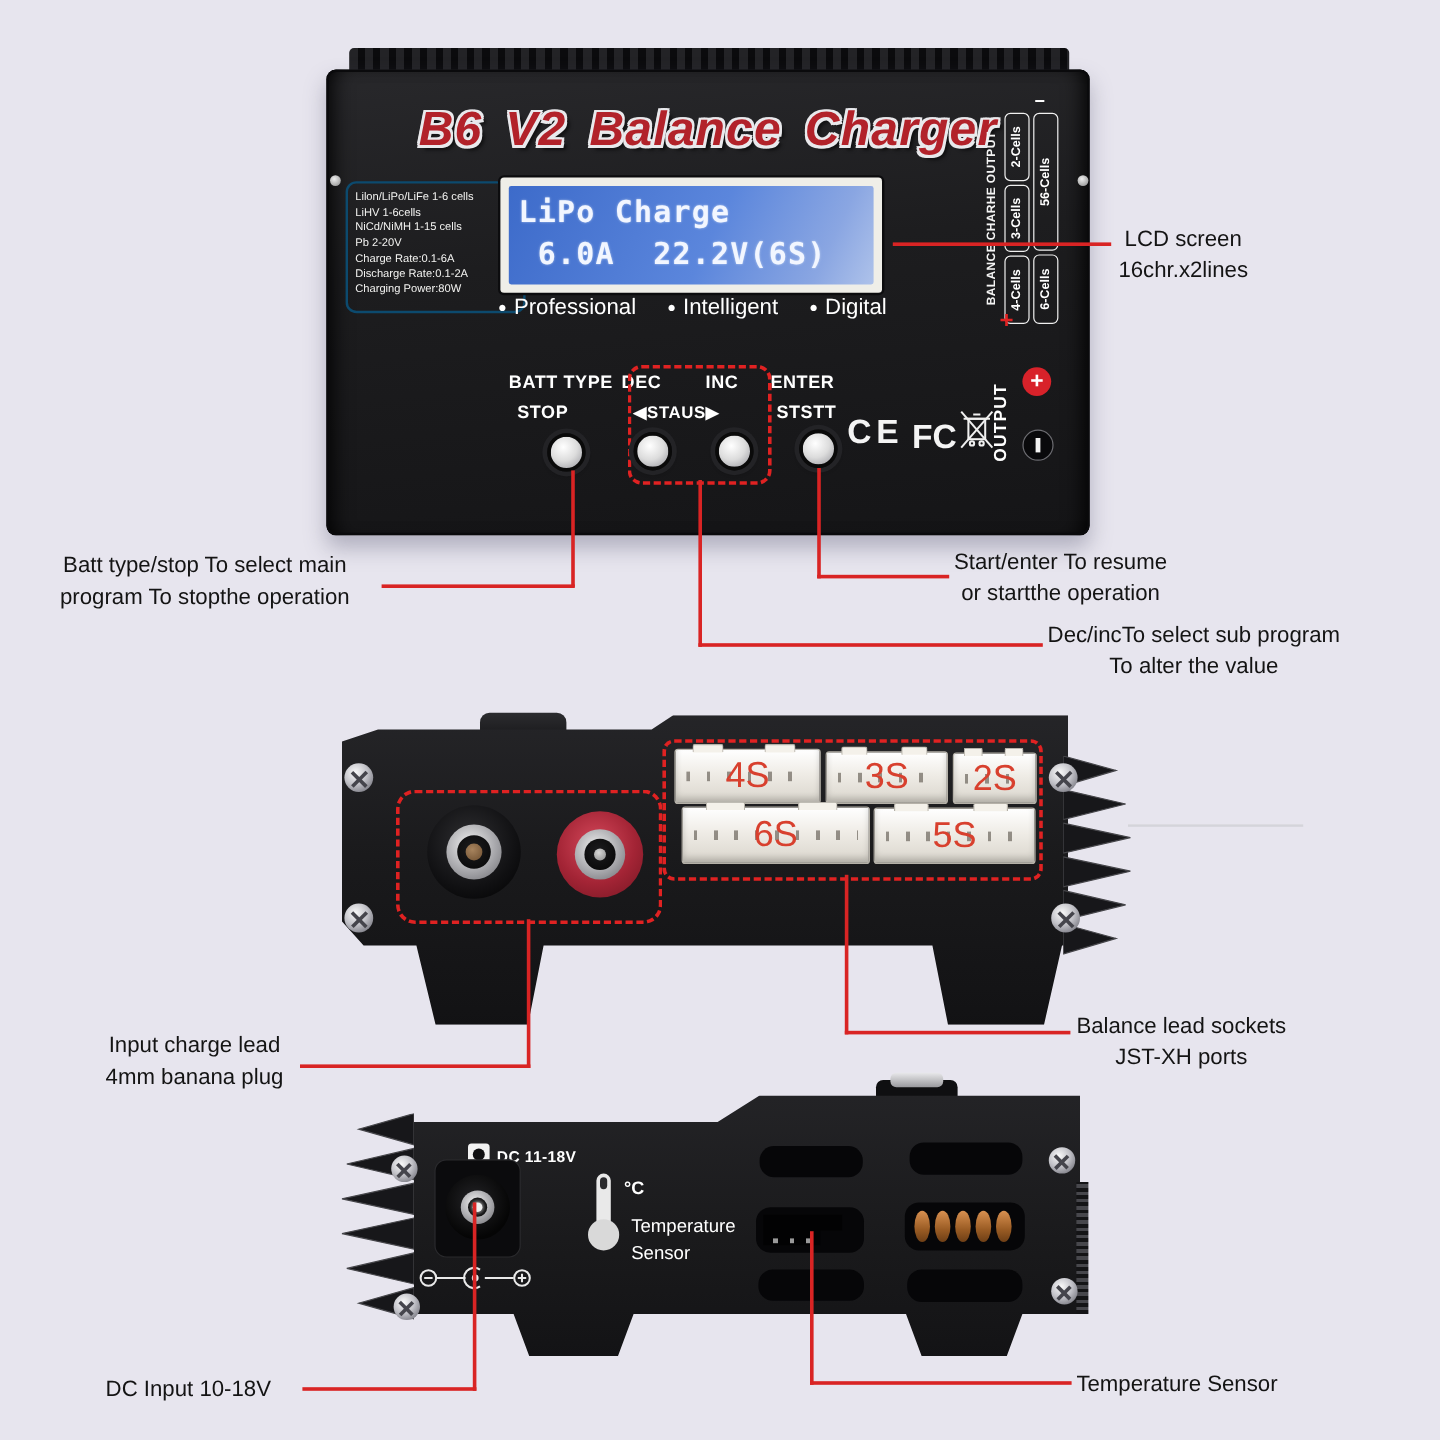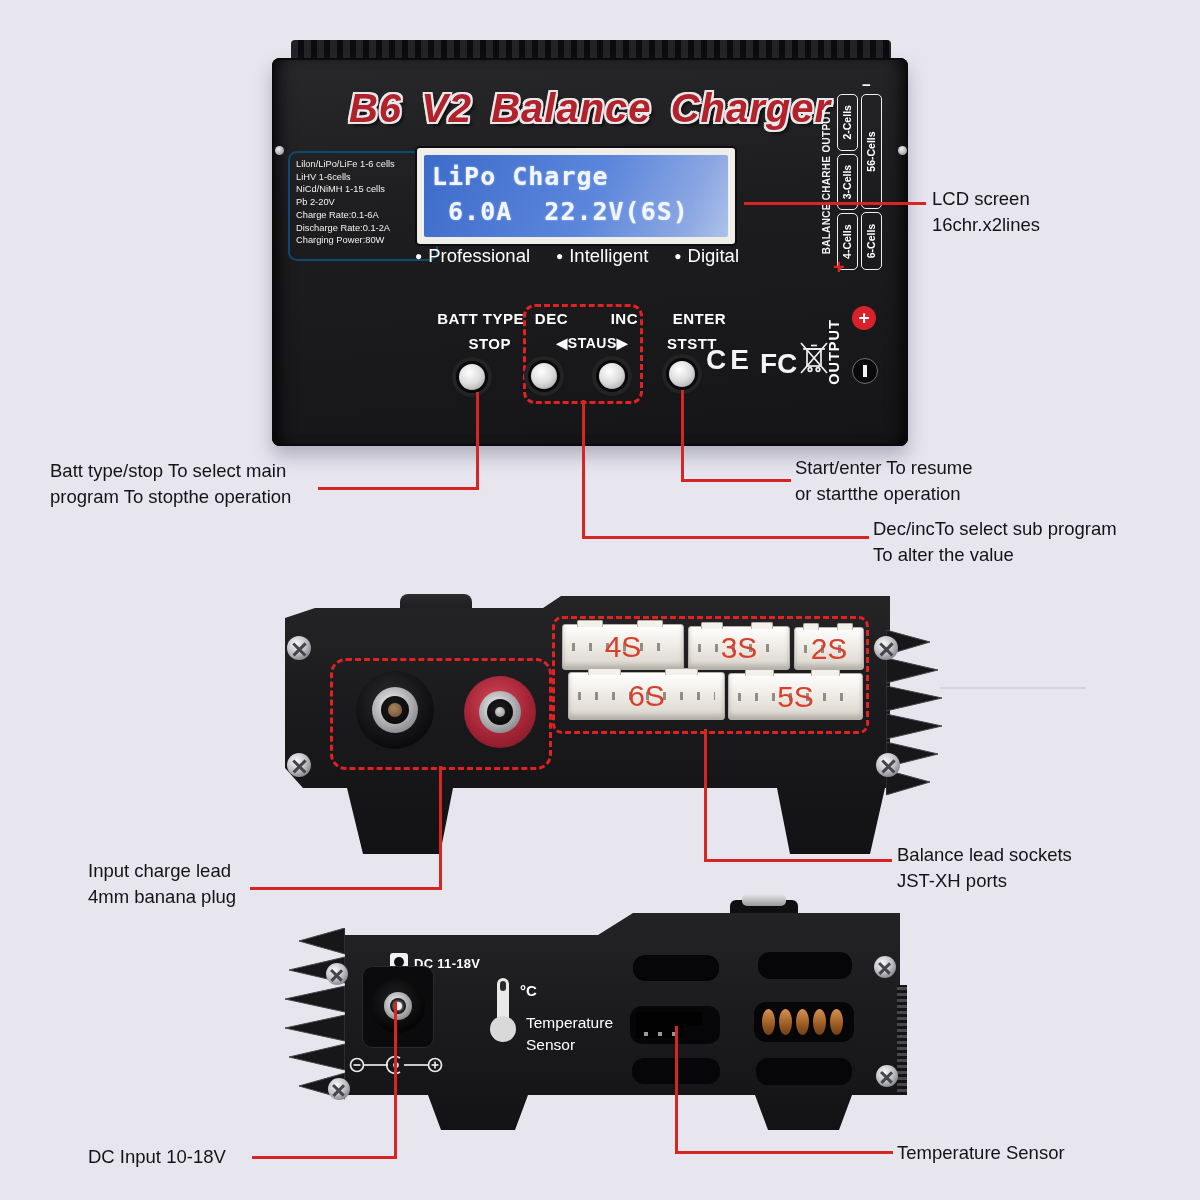--- a/index.html
+++ b/index.html
@@ -1,21 +1,21 @@
 <!DOCTYPE html>
 <html><head>
 <meta charset="utf-8">
 <style>
   html,body{margin:0;padding:0;}
   body{font-family:"Liberation Sans", sans-serif;}
   .stage{position:relative;width:1200px;height:1200px;background:#e7e5ee;overflow:hidden;}
   .abs{position:absolute;}
 
   
-  .callout{position:absolute;color:#141414;font-size:18.5px;line-height:26px;}
+  .callout{position:absolute;color:#141414;font-size:18.5px;line-height:26px;text-align:center;}
   .ln{position:absolute;background:#d92424;}
   .dashbox{position:absolute;border:3px dashed #e02222;}
   .screw{position:absolute;border-radius:50%;
     background:radial-gradient(circle at 38% 33%,#fafafa,#c2c2c8 45%,#8a8a92 75%,#57575e);}
   .screw::before,.screw::after{content:"";position:absolute;left:15%;top:50%;width:70%;height:2.5px;
     background:#45454c;transform:rotate(45deg);}
   .screw::after{transform:rotate(-45deg);}
 
   
   .ridge{position:absolute;left:291px;top:40px;width:600px;height:22px;border-radius:4px;
@@ -44,21 +44,21 @@
   .taglines .ti{display:flex;align-items:center;}
   .taglines .bullet{font-size:12px;margin-right:6px;}
   .balwrap{position:absolute;left:766px;top:149px;width:176px;height:66px;transform:rotate(-90deg);
     display:flex;flex-direction:column;gap:3px;}
   .balwrap .blabel{height:13px;text-align:center;color:#f4f4f4;font-size:10px;font-weight:bold;letter-spacing:.3px;}
   .balrow{display:flex;gap:3px;}
   .balcell{border:1.5px solid #f0f0f0;border-radius:5px;height:19px;line-height:19px;text-align:center;
     color:#fff;font-size:10.5px;font-weight:bold;flex:1;}
   .balminus{position:absolute;left:862px;top:76px;color:#fff;font-size:15px;font-weight:bold;}
   .balplus{position:absolute;left:833px;top:256px;color:#e02222;font-size:20px;font-weight:bold;}
-  .lbl{position:absolute;color:#fff;font-weight:bold;font-size:15px;letter-spacing:.5px;text-align:right;}
+  .lbl{position:absolute;color:#fff;font-weight:bold;font-size:15px;letter-spacing:.5px;text-align:left;}
   .pbtn{position:absolute;width:26px;height:26px;border-radius:50%;border:3px solid #0a0a0a;
     background:radial-gradient(circle at 40% 33%,#ffffff,#dcdcdc 50%,#a6a6ab 88%);
     box-shadow:0 0 0 4px #232326,0 2px 4px rgba(0,0,0,.7);}
   .cemark{position:absolute;color:#f4f4f4;font-weight:bold;font-size:28px;letter-spacing:4px;}
   .fcmark{position:absolute;color:#f4f4f4;font-weight:bold;font-size:28px;}
   .outwrap{position:absolute;left:791px;top:342px;width:90px;height:20px;transform:rotate(-90deg);
     text-align:center;color:#fff;font-weight:bold;font-size:14.5px;letter-spacing:1px;}
   .outplus{position:absolute;left:852px;top:306px;width:24px;height:24px;border-radius:50%;background:#d8222a;
     color:#fff;font-size:19px;font-weight:bold;text-align:center;line-height:23px;}
   .outminus{position:absolute;left:852px;top:358px;width:24px;height:24px;border-radius:50%;background:#09090b;

